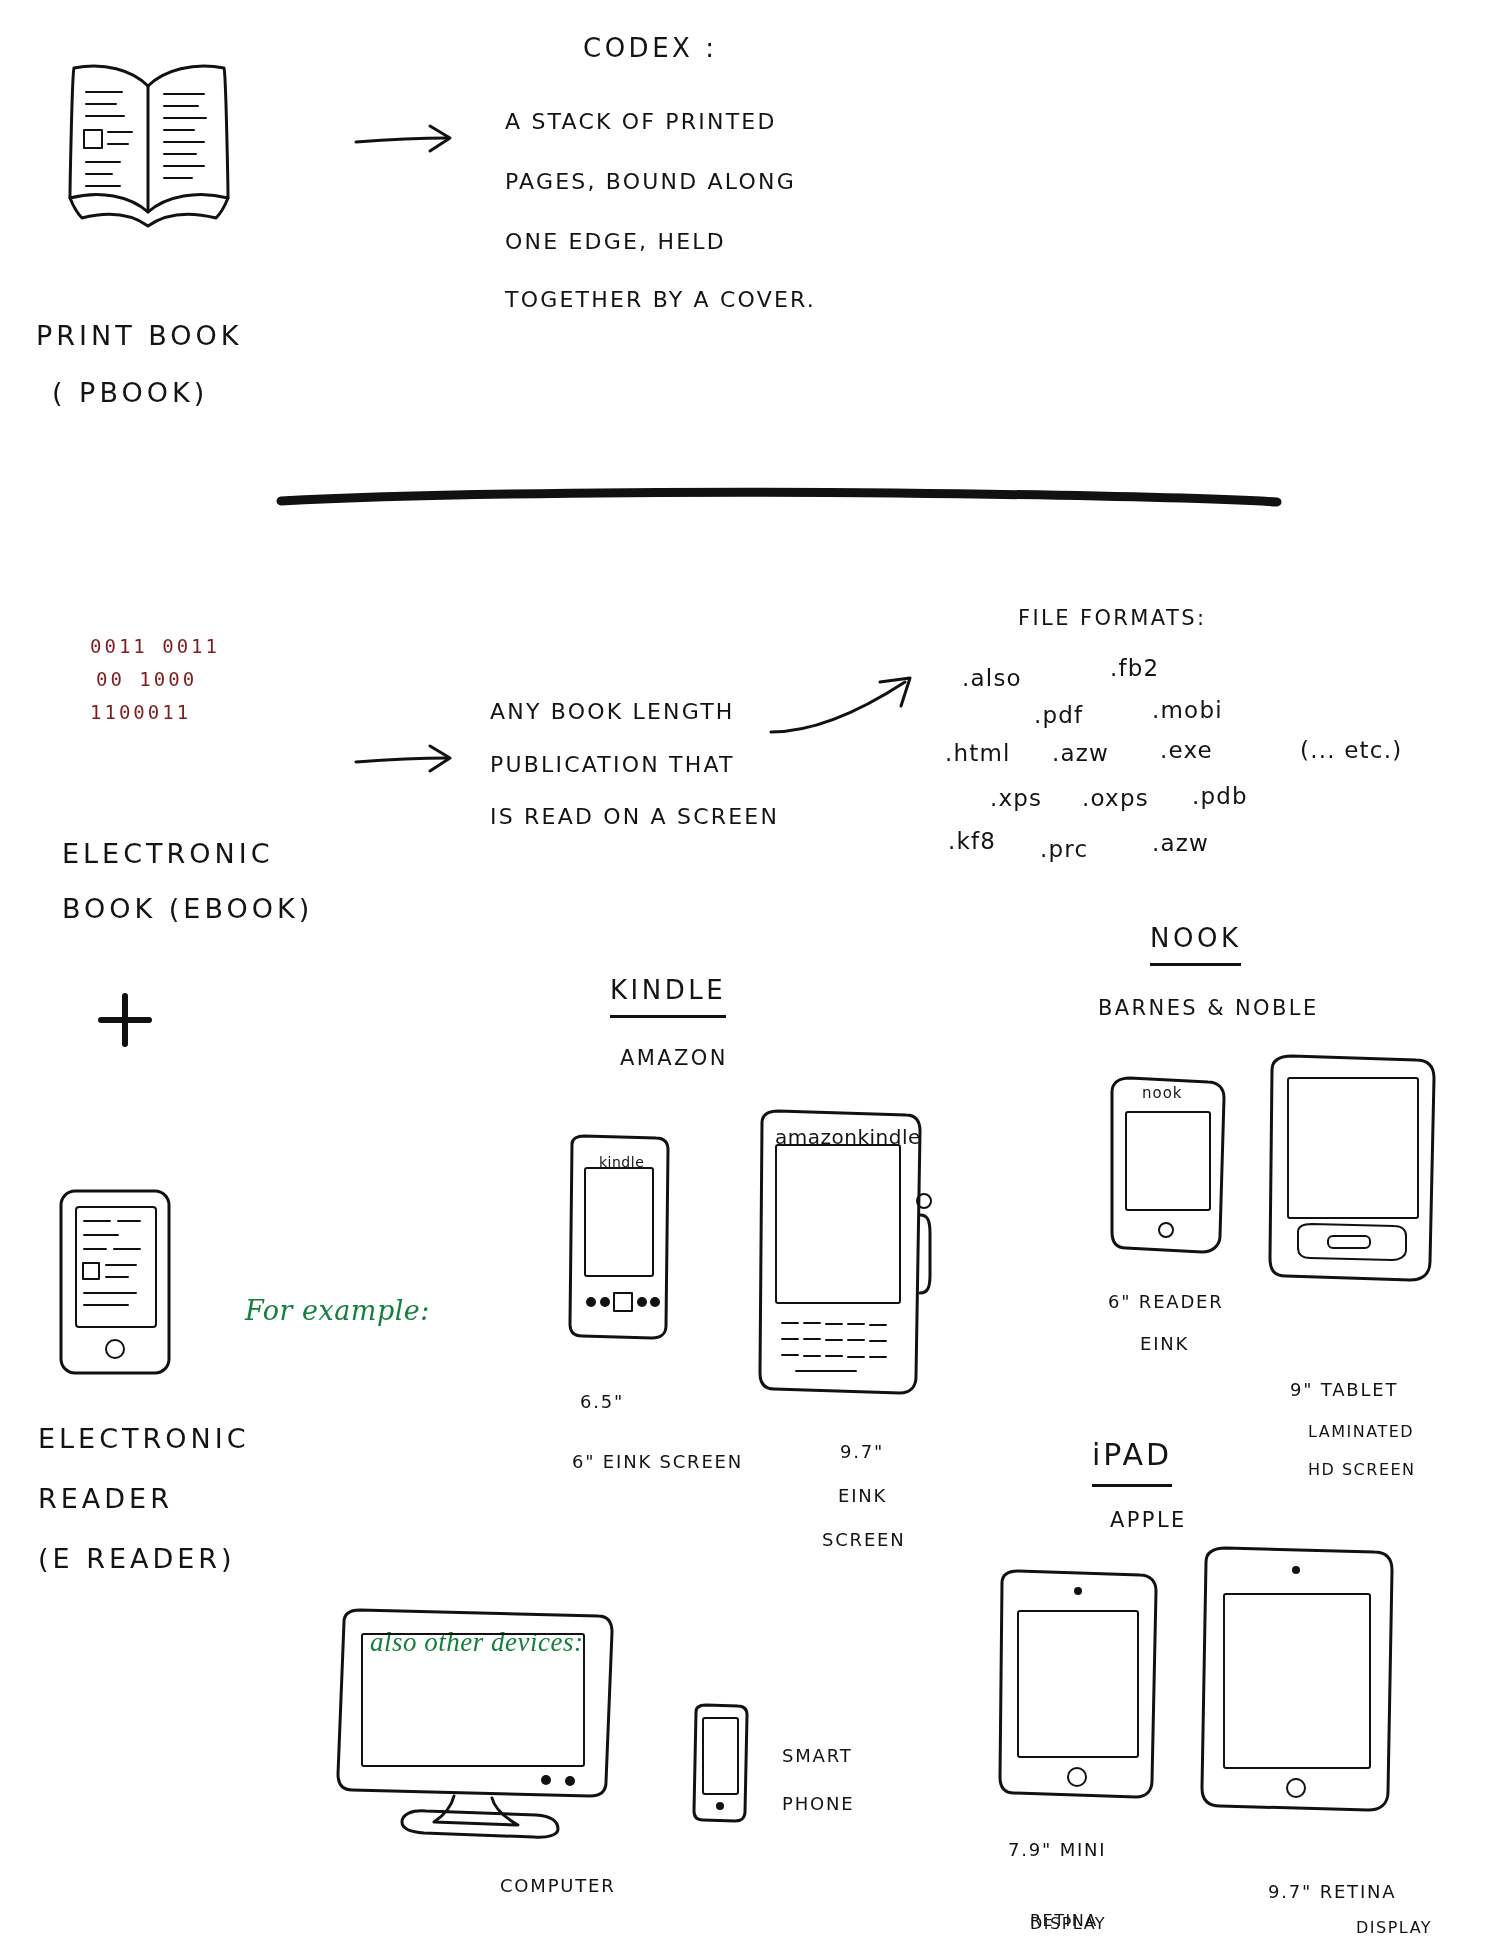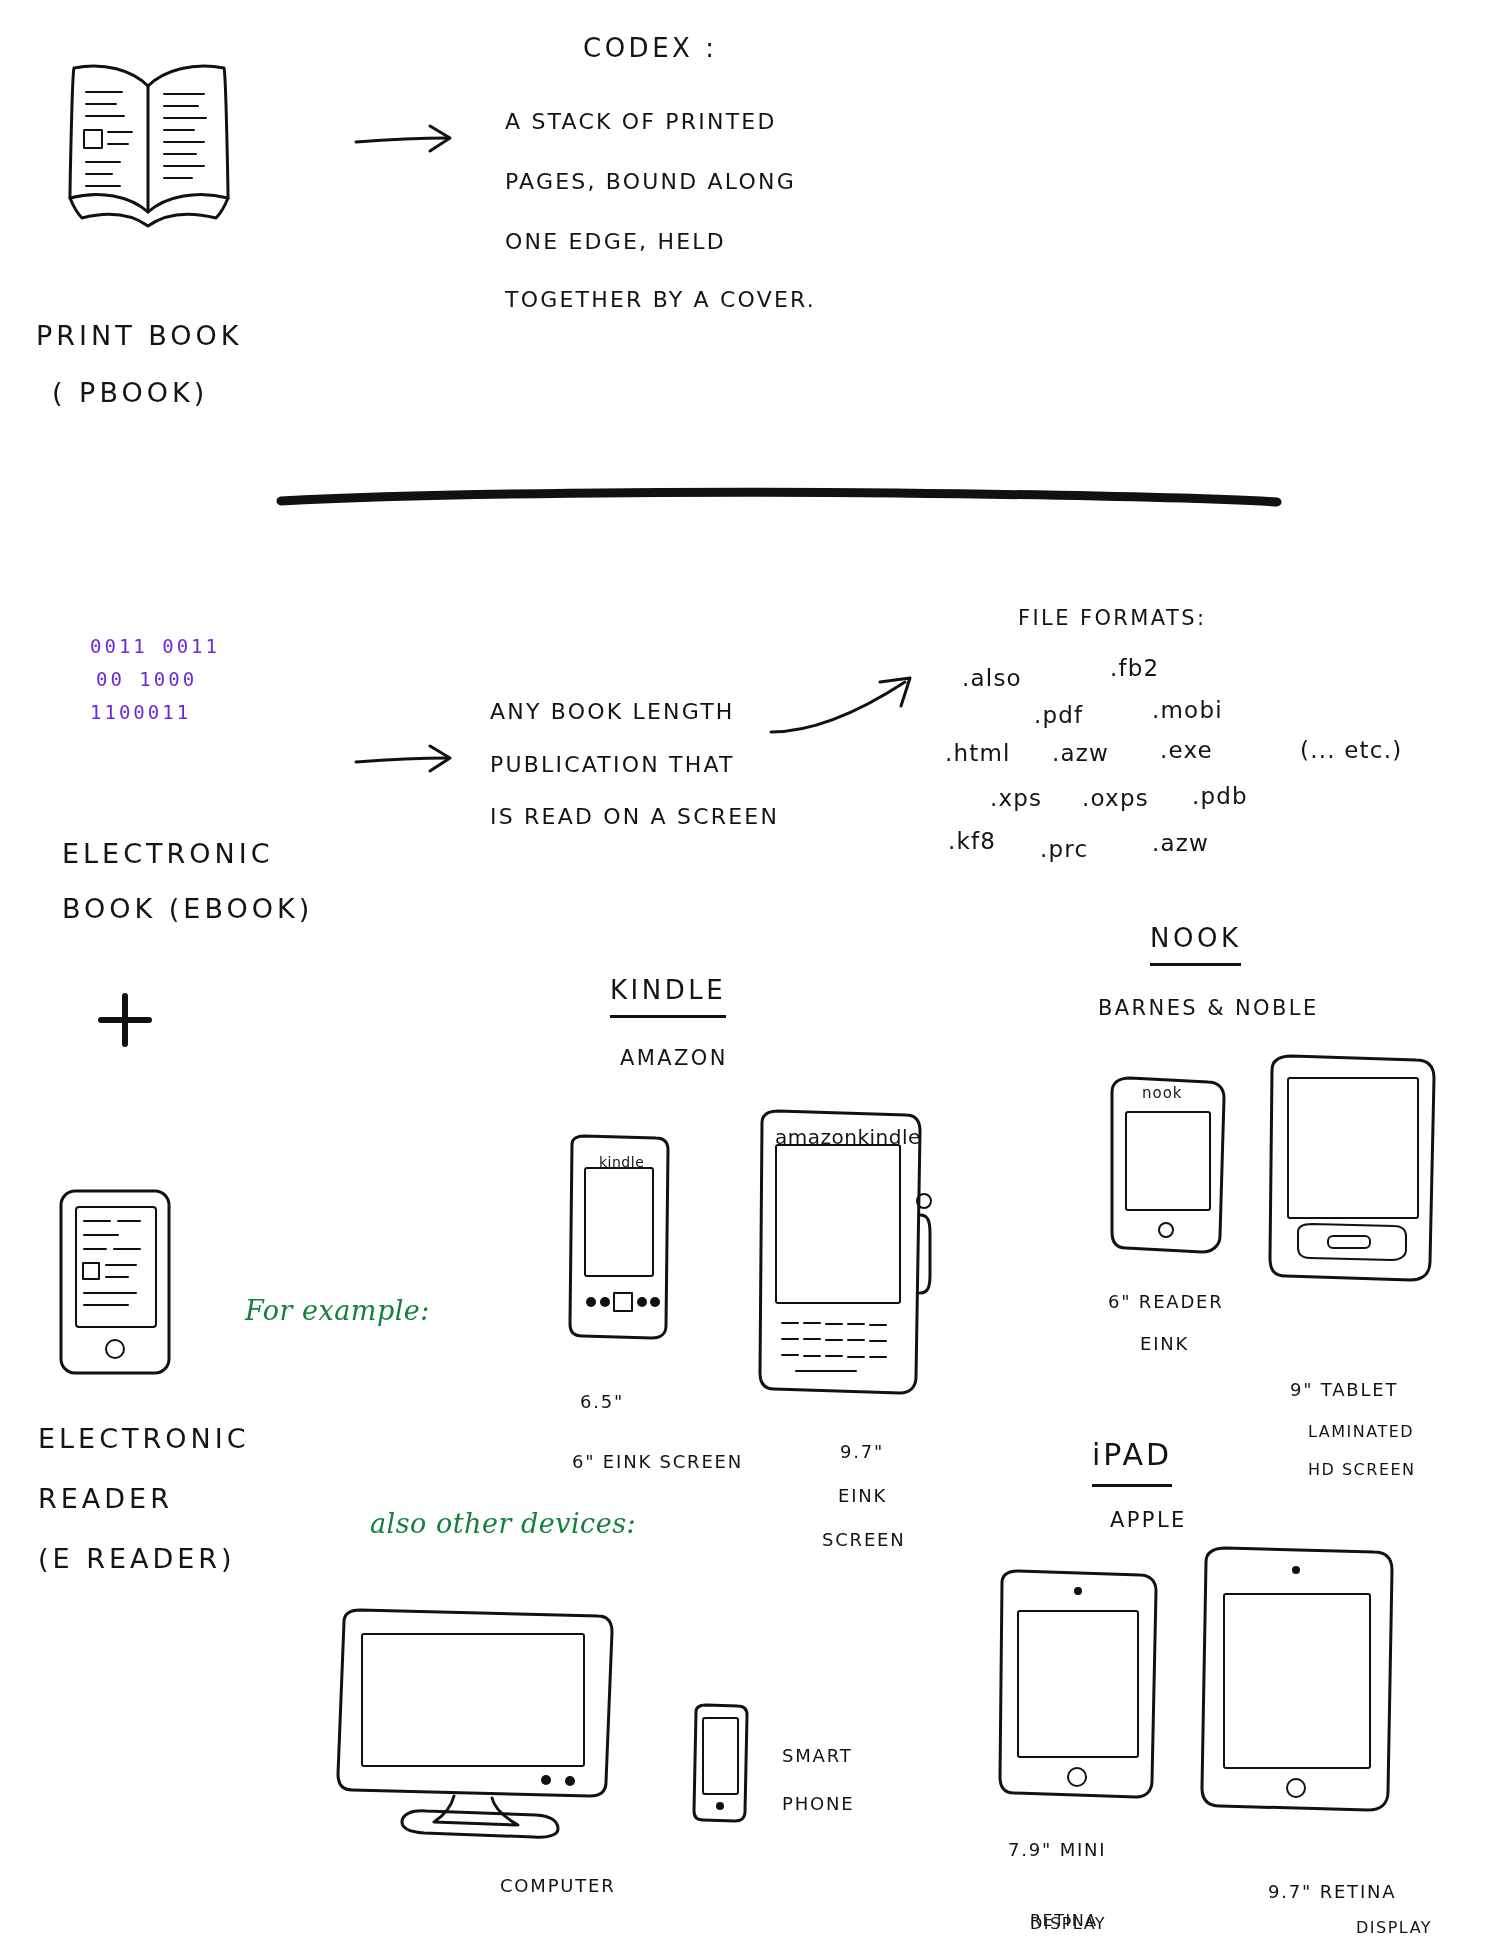--- a/index.html
+++ b/index.html
@@ -82,21 +82,21 @@
     stroke-width: 9;
     stroke-linecap: round;
     stroke-linejoin: round;
   }
   .fillblk { fill: #111111; stroke: none; }
   .binary {
     font-family: "DejaVu Sans Mono", monospace;
     font-size: 19px;
     letter-spacing: 3px;
     line-height: 1.75;
-    color: #6d28d9;
+    color: #7f1d1d;
   }
 </style>
 </head>
 <body>
 
 <div class="canvas">
 
   <div class="abs" style="left:30px; top:50px;">
     <svg width="240" height="180" viewBox="0 0 240 180">
       <path class="stroke" d="M44 18 C42 24 40 140 40 148 C70 140 100 146 118 162 C136 146 168 140 198 148 C198 140 196 24 194 18 C164 12 134 20 118 36 C102 20 74 12 44 18 Z"></path>
@@ -193,21 +193,21 @@
       <path class="stroke-thin" d="M54 80 h30 M54 92 h22 M32 108 h52 M32 120 h44"></path>
       <circle class="stroke-thin" cx="63" cy="164" r="9"></circle>
     </svg>
   </div>
 
   <div class="abs hand t-label" style="left:38px; top:1418px;">ELECTRONIC</div>
   <div class="abs hand t-label" style="left:38px; top:1478px;">READER</div>
   <div class="abs hand t-label" style="left:38px; top:1538px;">(E READER)</div>
 
   <div class="abs cursive t-cursive" style="left:245px; top:1295px;">For example:</div>
-  <div class="abs cursive t-cursive" style="left:370px; top:1508px;">also other devices:</div>
+  <div class="abs cursive t-cursive" style="left:370px; top:1627px;font-family:Liberation Serif, serif;">also other devices:</div>
 
   <div class="abs hand t-head" style="left:610px; top:970px;">
     <span class="underline-hand">KINDLE</span>
   </div>
   <div class="abs hand t-sub" style="left:620px; top:1042px;">AMAZON</div>
 
   <div class="abs" style="left:560px; top:1130px;">
     <svg width="120" height="220" viewBox="0 0 120 220">
       <path class="stroke" d="M12 14 C12 8 18 6 24 6 L96 8 C104 8 108 12 108 20 L106 196 C106 204 100 208 92 208 L22 206 C14 206 10 202 10 194 Z"></path>
       <rect class="stroke-thin" x="25" y="38" width="68" height="108" rx="2"></rect>

